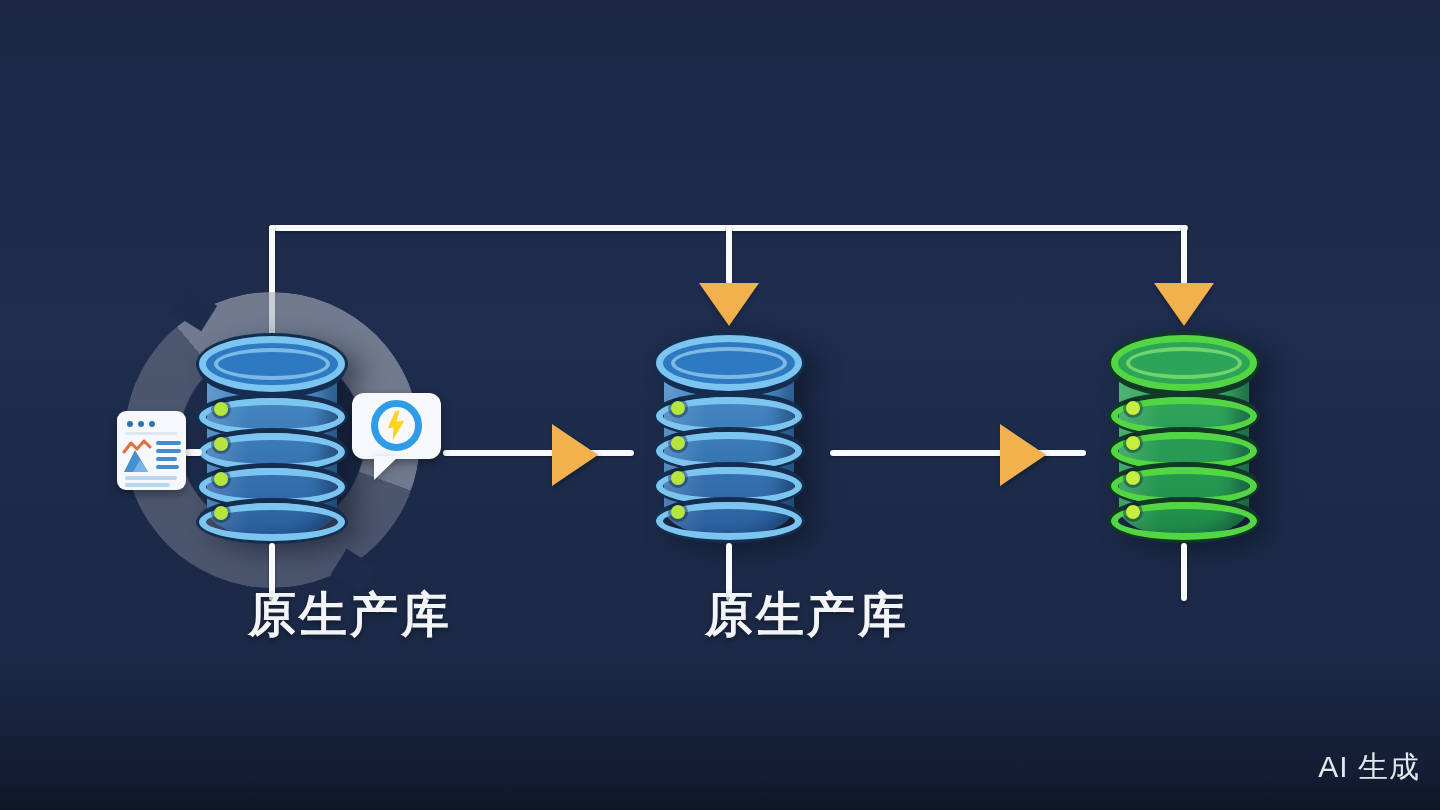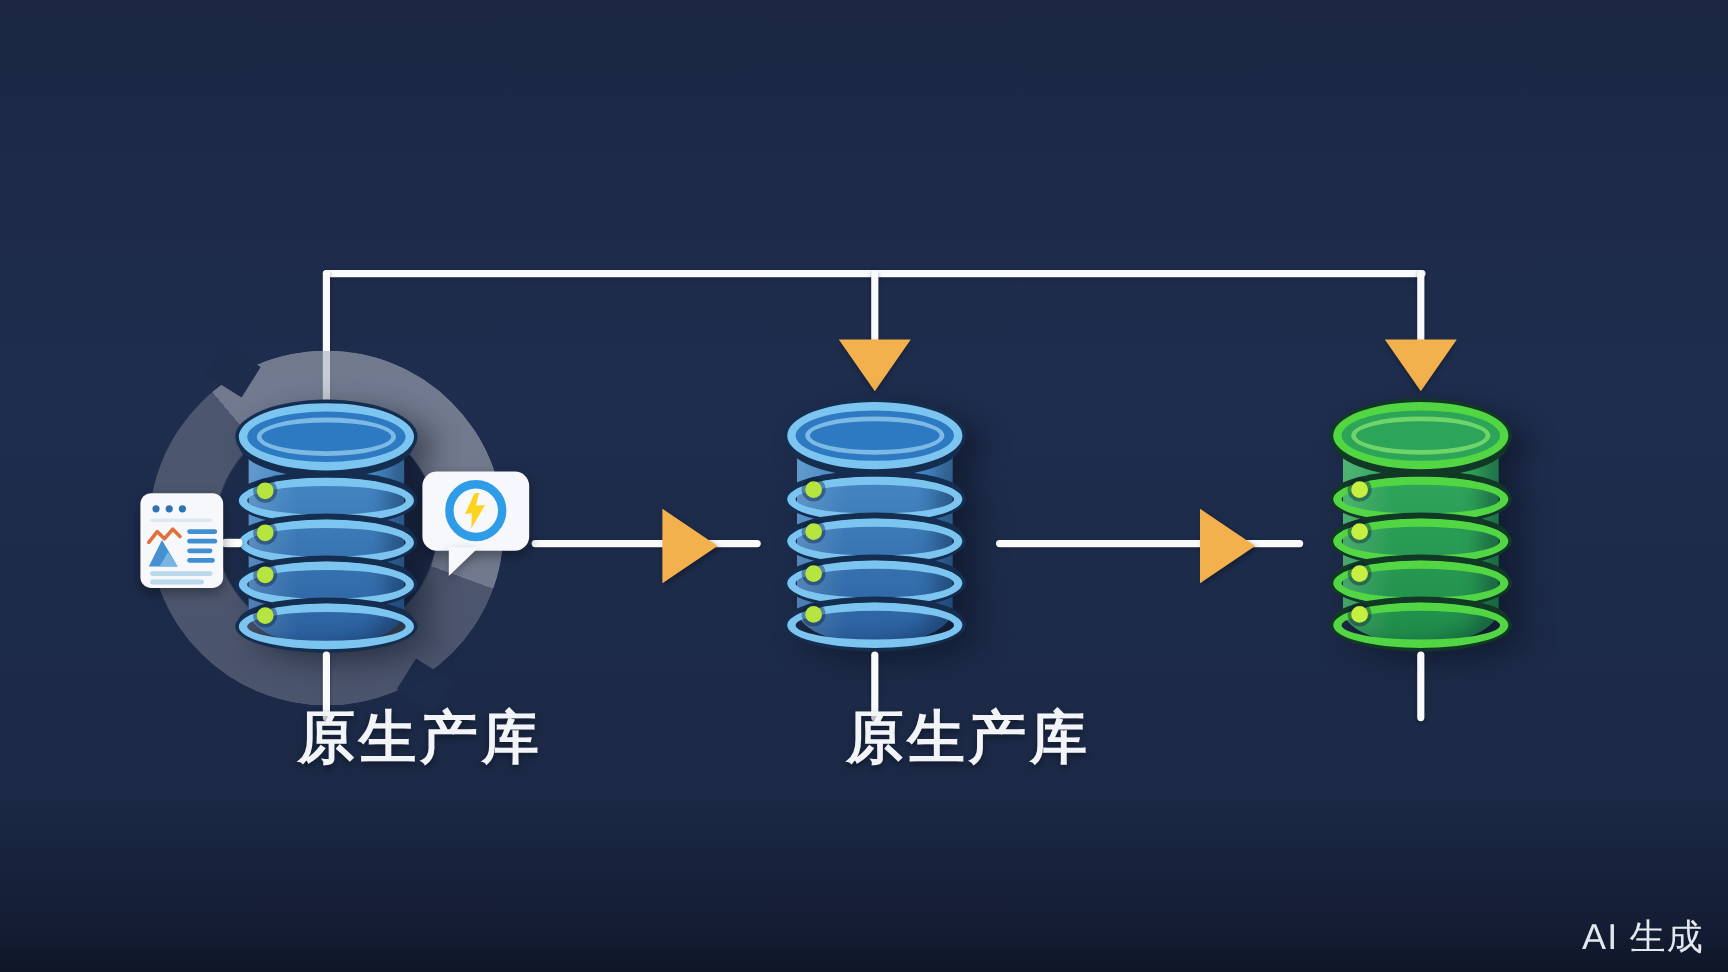--- a/index.html
+++ b/index.html
@@ -88,21 +88,21 @@
   
   .bubble { position:absolute; left:352px; top:393px; width:89px; height:66px;
     background:#f6f8fb; border-radius:12px; box-shadow:0 4px 10px rgba(0,0,0,.35); z-index:5; }
   .bubble-tail { position:absolute; left:374px; top:456px; width:0; height:0; z-index:5;
     border-top:24px solid #f6f8fb; border-right:25px solid transparent;
     filter:drop-shadow(0 3px 4px rgba(0,0,0,.25)); }
   .bolt-ring { position:absolute; left:19px; top:7px; width:51px; height:51px;
     border-radius:50%; border:7px solid #2f9ce8; }
   .bolt-svg { position:absolute; left:6px; top:3px; width:24px; height:31px; transform:rotate(-6deg); }
 
-  .watermark { position:absolute; right:20px; bottom:8px; color:#e3e7ee;
+  .watermark { position:absolute; right:20px; bottom:22px; color:#e3e7ee;
     font-size:30px; font-weight:500; letter-spacing:1px; }
 </style>
 </head>
 <body>
 
 <div class="stage">
 
 
   <div class="line" style="left:269px; top:225px; width:919px; height:6px;"></div>
   <div class="line" style="left:269px; top:225px; width:6px; height:113px;"></div>

